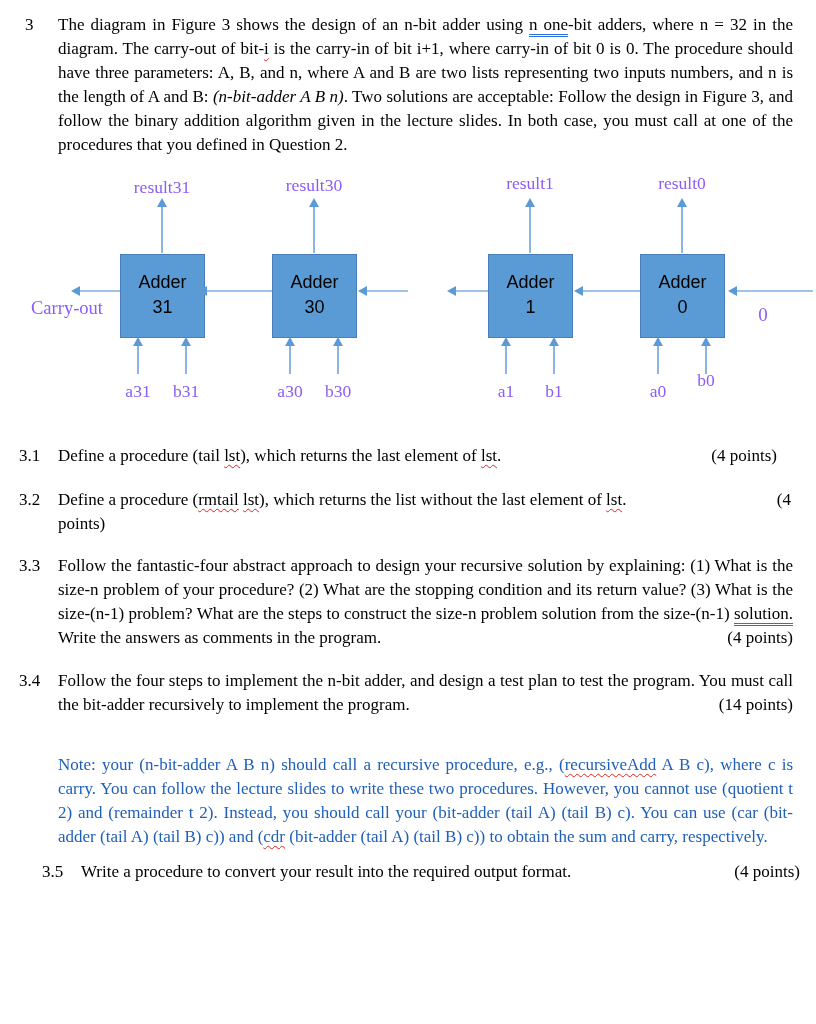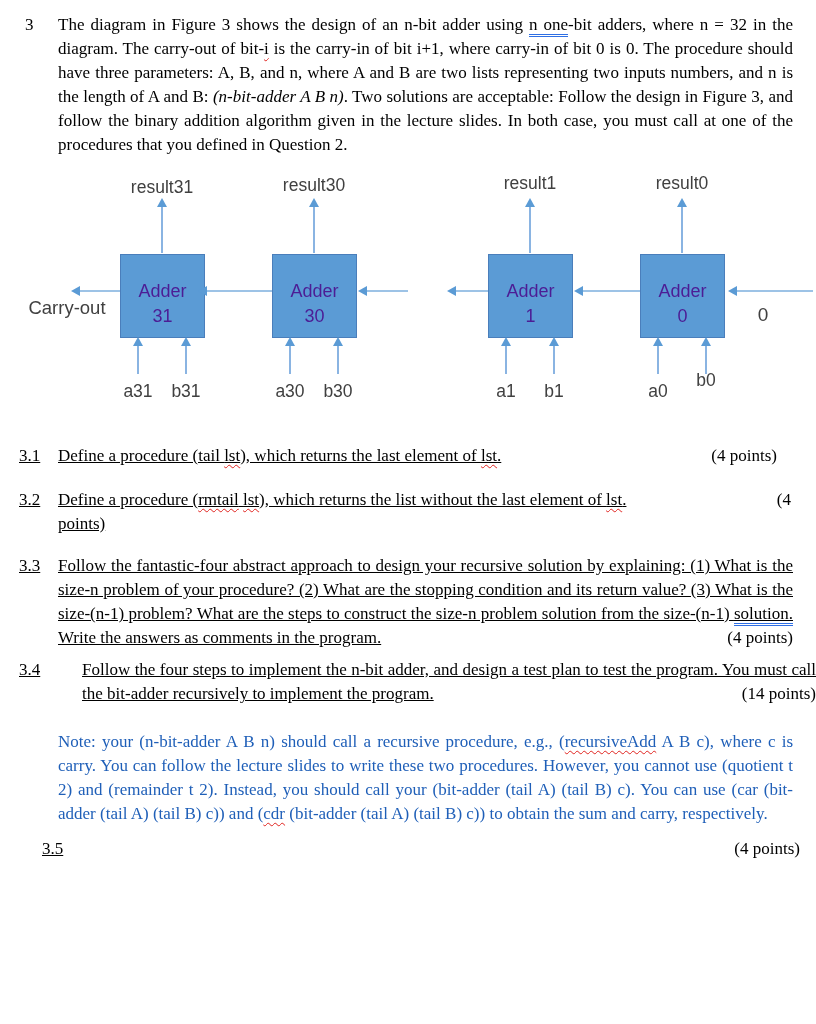--- a/index.html
+++ b/index.html
@@ -5,55 +5,55 @@
   html,body{margin:0;padding:0;background:#fff;}
   .page{position:relative;width:816px;height:1024px;background:#ffffff;overflow:hidden;
         font-family:"Liberation Serif",serif;font-size:17px;line-height:24px;color:#000;}
   .content{padding-top:13px;}
 
   
   .qrow{display:flex;}
   .qnum{width:58px;box-sizing:border-box;padding-left:25px;flex-shrink:0;}
   .secnum{width:58px;box-sizing:border-box;padding-left:19px;flex-shrink:0;}
   .qbody{width:735px;text-align:justify;position:relative;}
-  .sec{display:flex;text-decoration:underline;}
+  .sec{display:flex;}
   .pts-r{position:absolute;right:16px;top:0;}
   .pts-br{position:absolute;right:0;bottom:0;}
   .pts-open{position:absolute;right:2px;top:0;}
 
   
   .u-grammar{border-bottom:3px double #2f6fe4;padding-bottom:0px;}
   .u-spell{text-decoration-line:underline;text-decoration-style:wavy;text-decoration-color:#e02420;
            text-decoration-thickness:1px;text-underline-offset:3px;}
   .it{font-style:italic;}
 
   
-  .note{margin-left:58px;width:735px;text-align:justify;color:#1f5fb8;margin-top:24px;}
+  .note{margin-left:58px;width:735px;text-align:justify;color:#1f5fb8;margin-top:36px;}
   .note .u-spell{text-decoration-color:#e02420;}
   .closing{margin-left:58px;margin-top:19px;}
 
   
   .diagram{position:relative;height:250px;margin-top:14px;
            font-family:"Liberation Sans",sans-serif;}
-  .dlabel{position:absolute;font-size:17.5px;line-height:20px;color:#404040;text-align:center;}
+  .dlabel{position:absolute;font-size:17.5px;line-height:20px;color:#8b5cf6;text-align:center;font-family:Liberation Serif, serif;}
   .adder-box{position:absolute;top:83px;width:85px;height:84px;background:#5b9bd5;
-             border:1px solid #4a7ebb;box-sizing:border-box;color:#4c1d95;text-align:center;
-             font-size:18px;line-height:25px;padding-top:24px;}
+             border:1px solid #4a7ebb;box-sizing:border-box;color:#000000;text-align:center;
+             font-size:18px;line-height:25px;padding-top:15px;}
   .tri-up{position:absolute;width:0;height:0;border-left:5px solid transparent;
           border-right:5px solid transparent;border-bottom:9px solid #5b9bd5;}
   .tri-left{position:absolute;width:0;height:0;border-top:5px solid transparent;
             border-bottom:5px solid transparent;border-right:9px solid #5b9bd5;}
   .vline{position:absolute;width:2px;background:#8ab4e2;}
   .hline{position:absolute;height:2px;background:#9dc3e6;}
 
   .caption{text-align:center;margin-top:20px;}
   .m23{margin-top:23px;}
   .m20{margin-top:20px;}
   .m18{margin-top:18px;}
-  .m13{margin-top:8px;gap:24px;}
+  .m13{margin-top:19px;}
   .m11{margin-top:11px;padding-left:23px;}
 </style>
 </head>
 <body>
 
 <div class="page">
 <div class="content">
 
   <div class="qrow">
     <div class="qnum">3</div>
@@ -168,19 +168,20 @@
       <span><span>Follow the four steps to implement the n-bit adder, and design a test plan to test the program. You must call the bit-adder recursively to implement the program.</span></span>
       <span class="pts-br">(14 points)</span>
     </div>
   </div>
 
   <div class="note"><span>Note: your (n-bit-adder A B n) should call a recursive procedure, e.g., (</span><span class="u-spell">recursiveAdd</span><span> A B c), where c is carry. You can follow the lecture slides to write these two procedures. However, you cannot use (quotient t 2) and (remainder t 2). Instead, you should call your (bit-adder (tail A) (tail B) c). You can use (car (bit-adder (tail A) (tail B) c)) and (</span><span class="u-spell">cdr</span><span> (bit-adder (tail A) (tail B) c)) to obtain the sum and carry, respectively.</span></div>
 
   <div class="sec m11">
     <div class="secnum">3.5</div>
     <div class="qbody">
+      <span><span>Write a procedure to convert your result into the required output format.</span></span>
       <span class="pts-r">(4 points)</span>
     </div>
   </div>
 
 
 </div>
 </div>
 
 </body></html>

